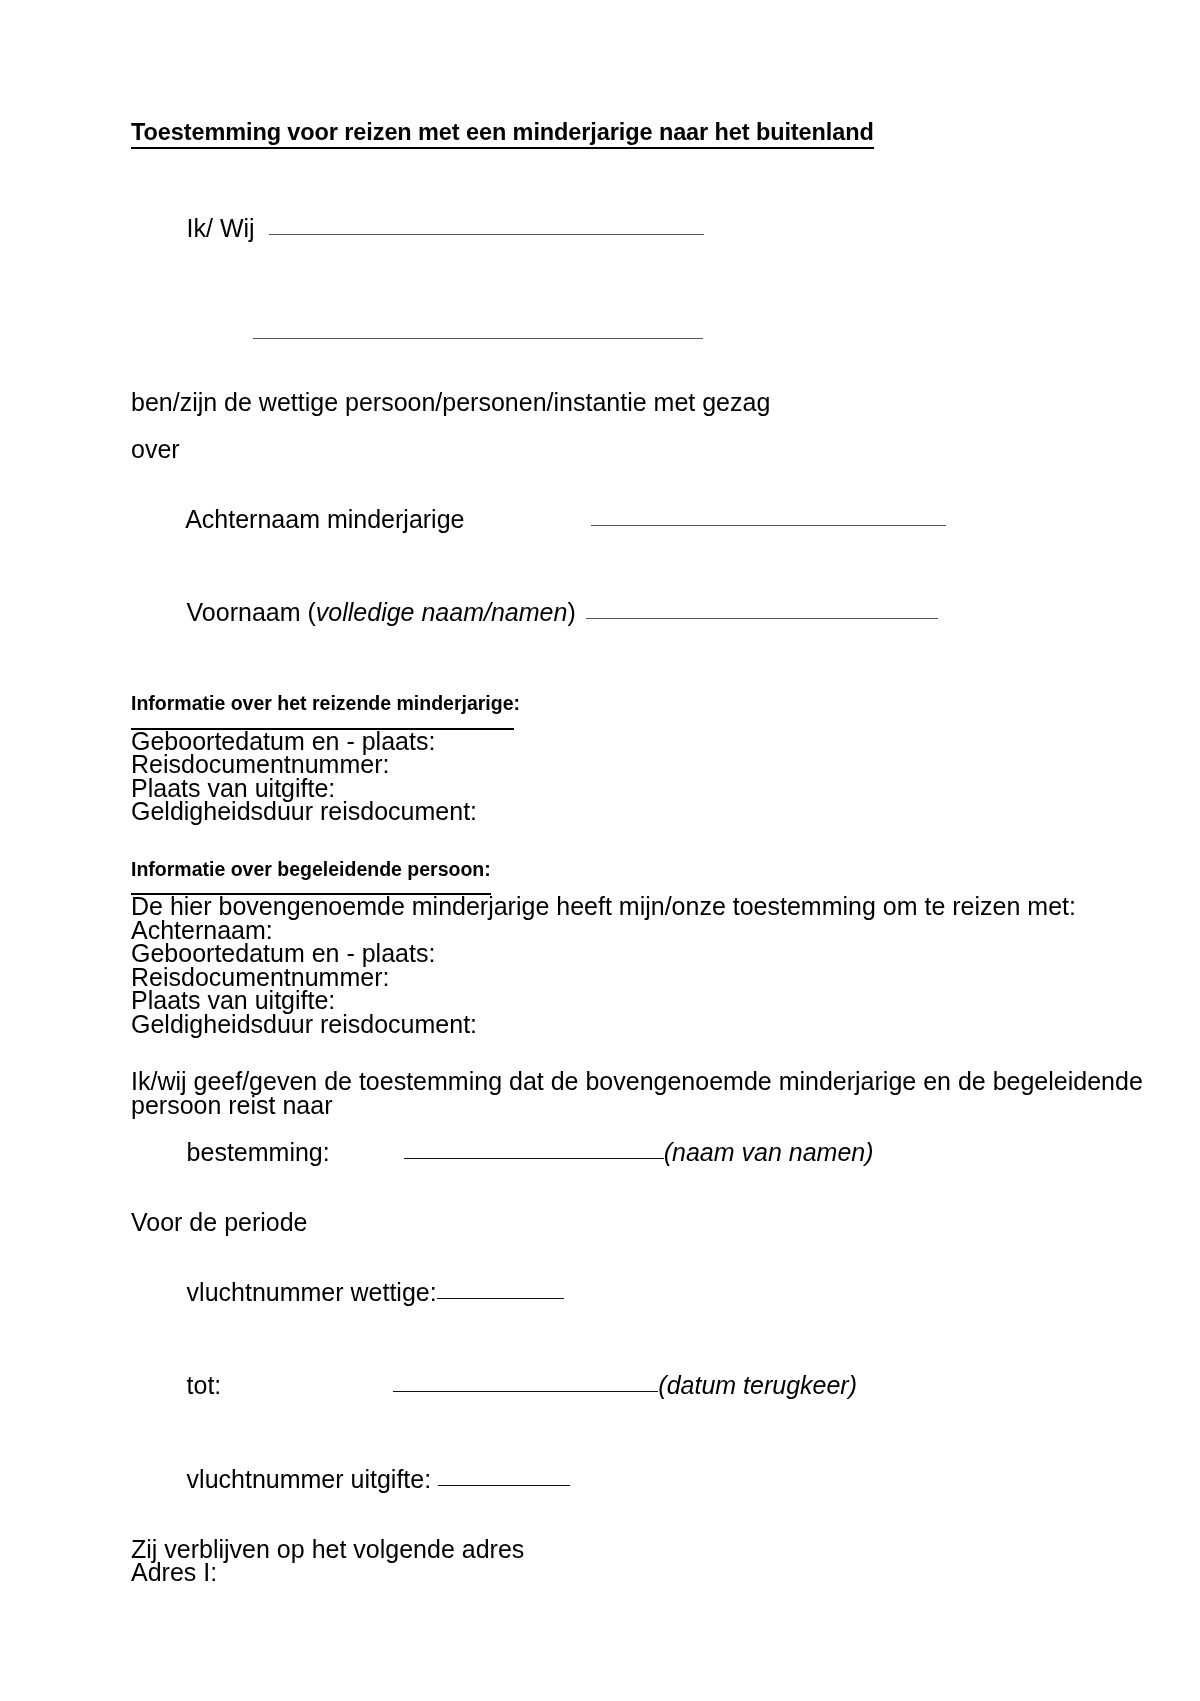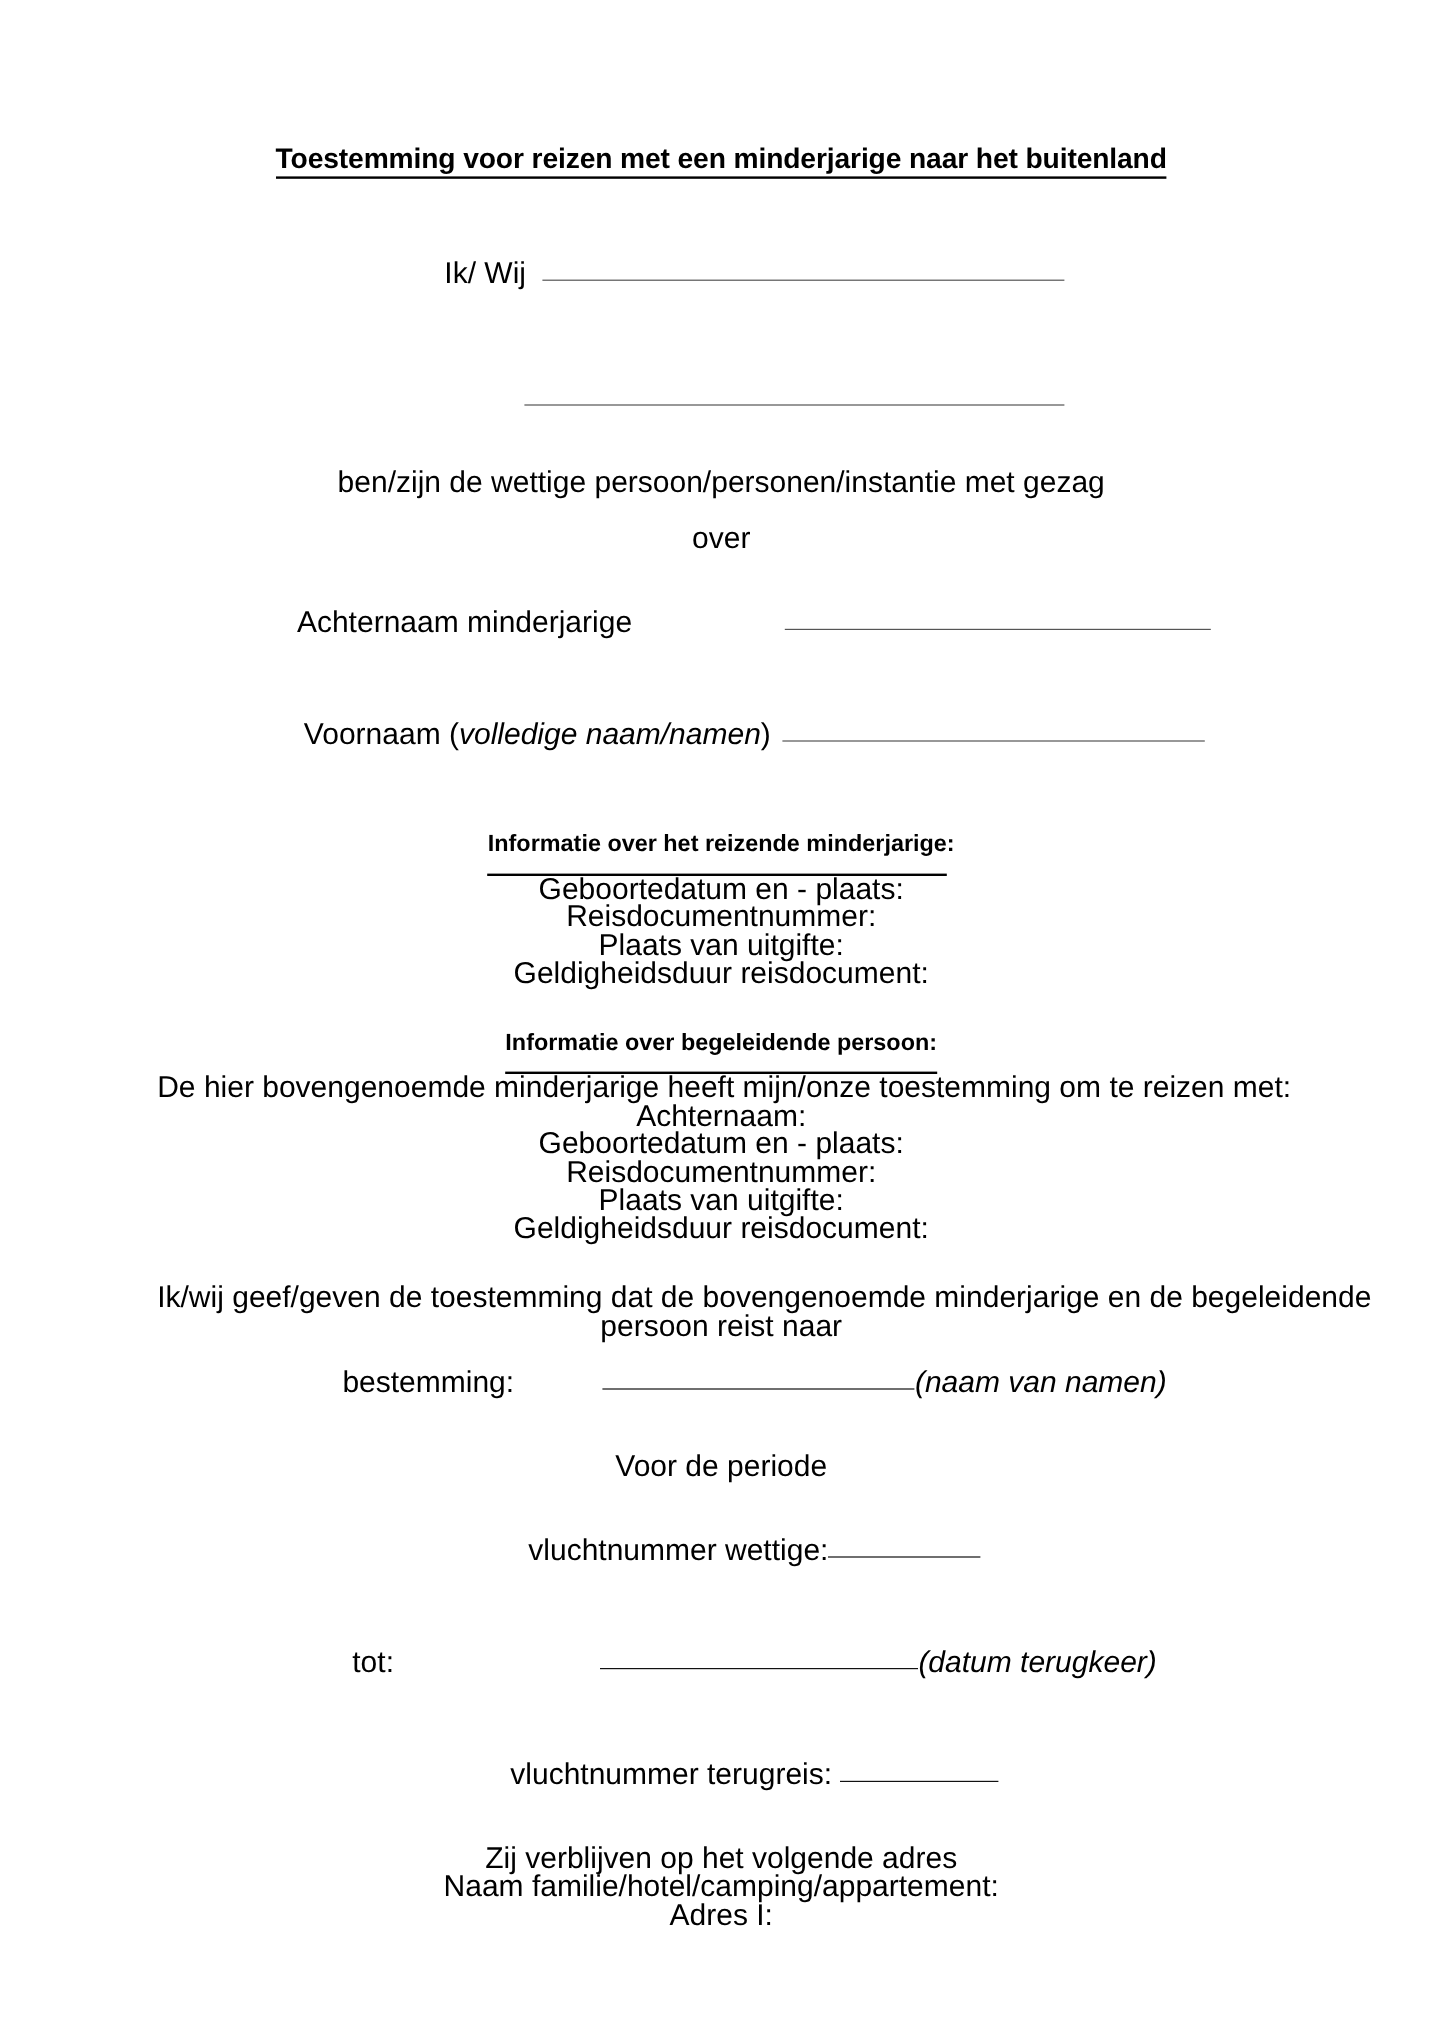--- a/index.html
+++ b/index.html
@@ -19,21 +19,20 @@
     overflow: hidden;
     box-sizing: border-box;
   }
   .sheet {
     position: absolute;
     left: 0;
     top: 0;
     width: 972px;
     height: 1701px;
     background: #ffffff;
-    text-align: center;
   }
   .content {
     position: absolute;
     left: 131px;
     top: 118px;
     width: 940px;
   }
 
   
   .doc-title {
@@ -173,24 +172,23 @@
 
       <div class="gap-md"></div>
 
       <div class="line">
         <span>tot:</span><span class="rule-dark" style="width:265px; margin-left:172px;"></span><span class="it">(datum terugkeer)</span>
       </div>
 
       <div class="gap-md"></div>
 
       <div class="line">
-        <span>vluchtnummer terugreis: </span><span class="rule-dark" style="width:132px;"></span>
+        <span>vluchtnummer uitgifte: </span><span class="rule-dark" style="width:132px;"></span>
       </div>
 
       <div class="gap-md"></div>
 
       <div class="line">Zij verblijven op het volgende adres</div>
-      <div class="line">Naam familie/hotel/camping/appartement:</div>
       <div class="line">Adres I:</div>
 
     </div>
   </div>
 </div>
 
 </body></html>

